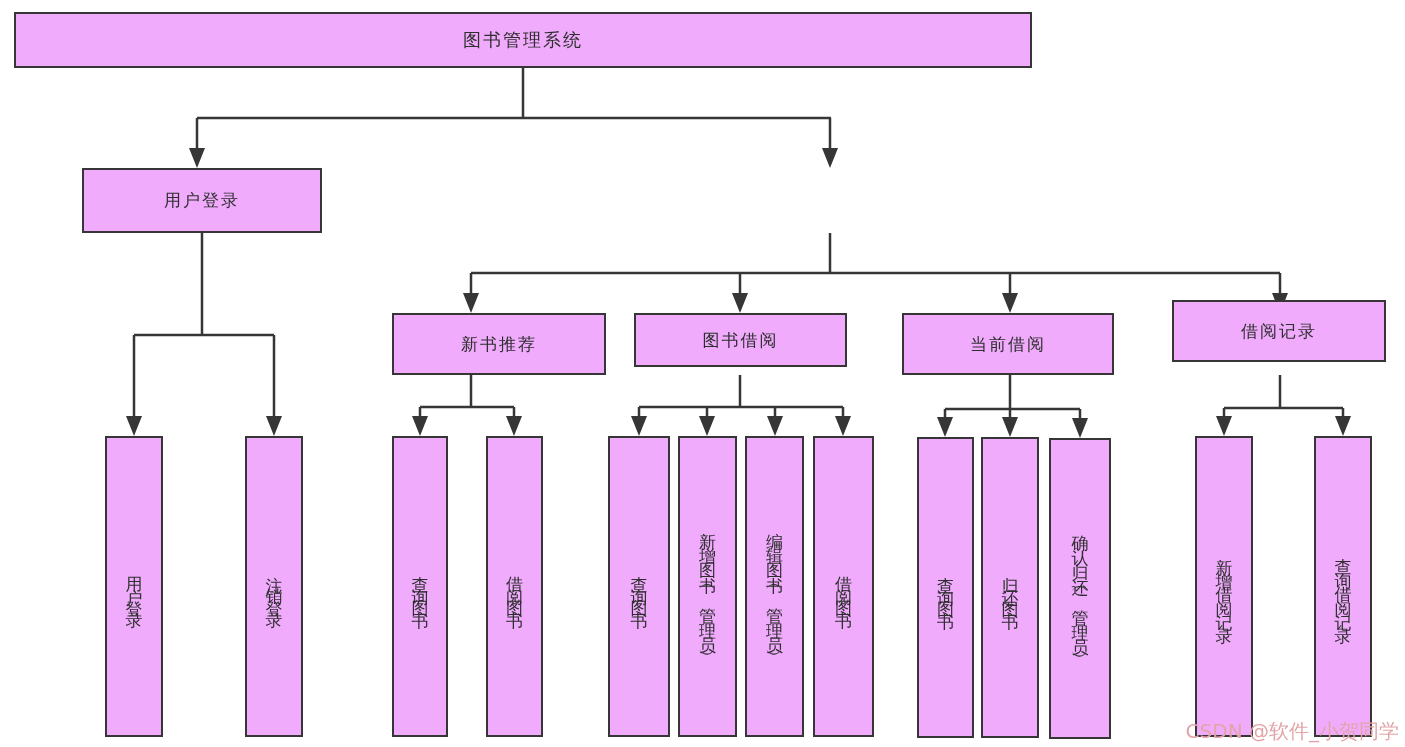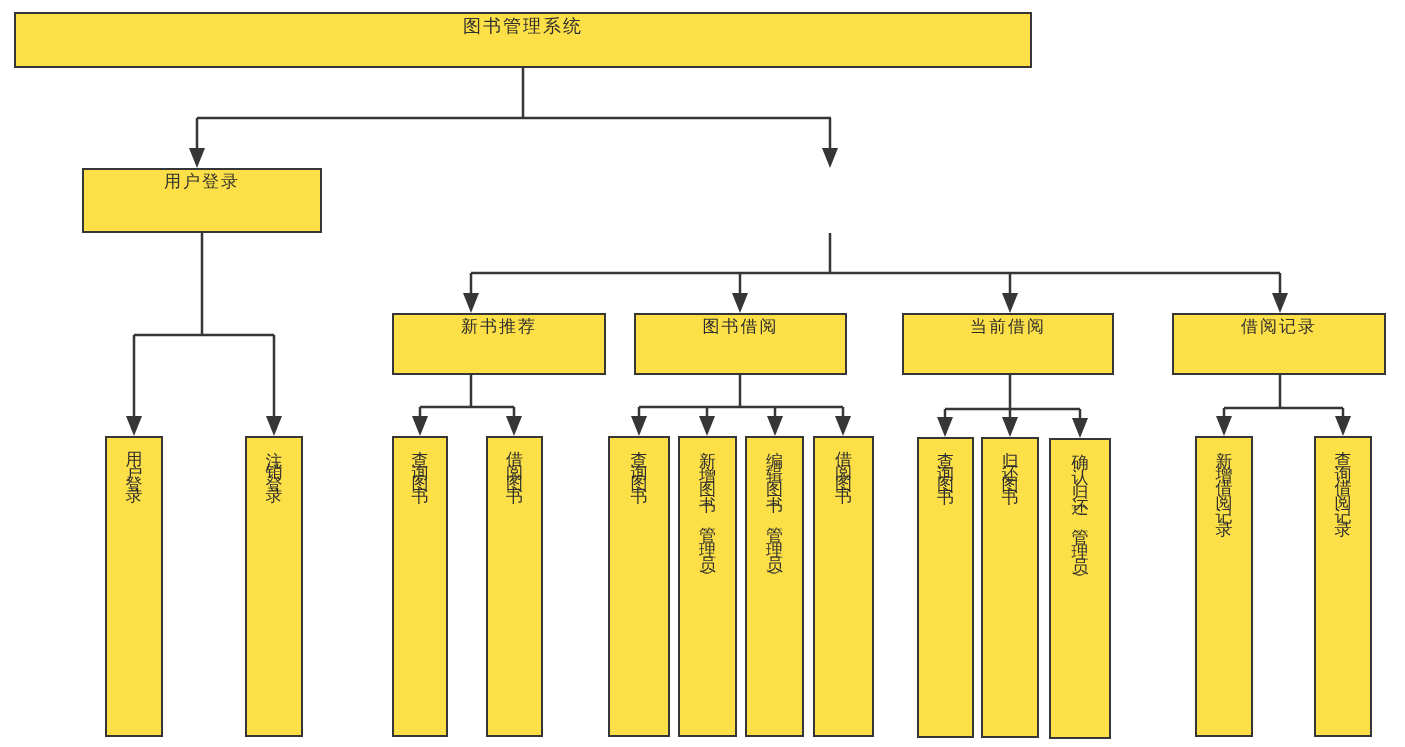--- a/index.html
+++ b/index.html
@@ -14,24 +14,24 @@
   }
   .connectors {
     position: absolute;
     left: 0; top: 0;
     width: 1405px; height: 747px;
     z-index: 0;
   }
   .node {
     position: absolute;
     box-sizing: border-box;
-    background: #fde047;
+    background: #f0abfc;
     border: 2.5px solid #363636;
     display: flex;
-    align-items: flex-start;
+    align-items: center;
     justify-content: center;
     z-index: 1;
   }
   .hlabel {
     font-size: 17px;
     letter-spacing: 2px;
     white-space: nowrap;
     color: #2e2e2e;
   }
   .root-label { font-size: 18px; }
@@ -114,27 +114,27 @@
     <span class="hlabel root-label">图书管理系统</span>
   </div>
 
   <div class="node" style="left:82px; top:168px; width:240px; height:65px;">
     <span class="hlabel">用户登录</span>
   </div>
 
   <div class="node" style="left:364px; top:313px; width:214px; height:62px;margin-left:28px;">
     <span class="hlabel">新书推荐</span>
   </div>
-  <div class="node" style="left:634px; top:313px; width:213px; height:62px;">
+  <div class="node" style="left:634px; top:313px; width:213px; height:54px;">
     <span class="hlabel">图书借阅</span>
   </div>
   <div class="node" style="left:902px; top:313px; width:212px; height:62px;">
     <span class="hlabel">当前借阅</span>
   </div>
-  <div class="node" style="left:1172px; top:313px; width:214px; height:62px;">
+  <div class="node" style="left:1172px; top:300px; width:214px; height:62px;">
     <span class="hlabel">借阅记录</span>
   </div>
 
   <div class="node" style="left:105px; top:436px; width:58px; height:301px;">
     <span class="vtext ls4">用户登录</span>
   </div>
   <div class="node" style="left:245px; top:436px; width:58px; height:301px;">
     <span class="vtext ls4">注销登录</span>
   </div>
 
@@ -168,14 +168,15 @@
     <span class="vtext ls8">确认归还（管理员）</span>
   </div>
 
   <div class="node" style="left:1195px; top:436px; width:58px; height:301px;">
     <span class="vtext ls6">新增借阅记录</span>
   </div>
   <div class="node" style="left:1314px; top:436px; width:58px; height:301px;">
     <span class="vtext ls6">查询借阅记录</span>
   </div>
 
+  <div class="watermark">CSDN @软件_小贺同学</div>
 
 </div>
 
 </body></html>

